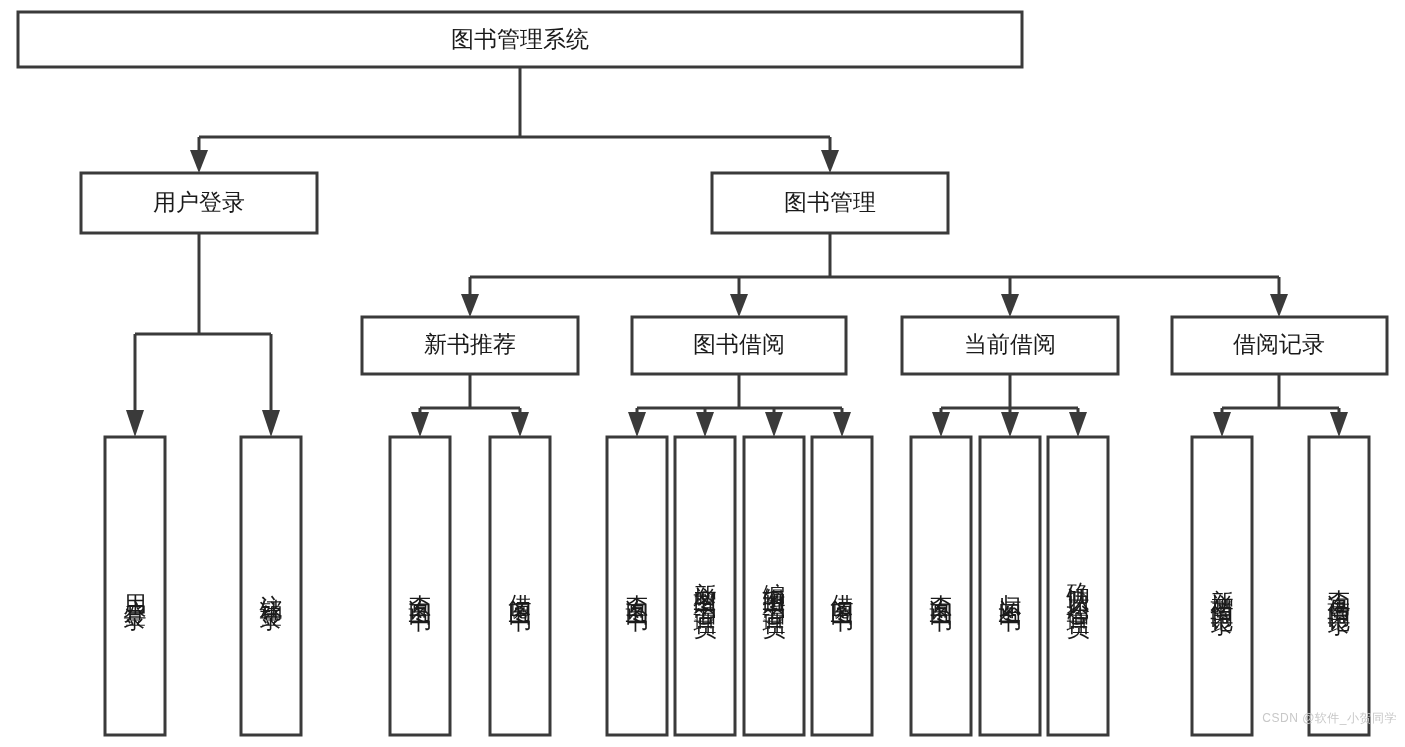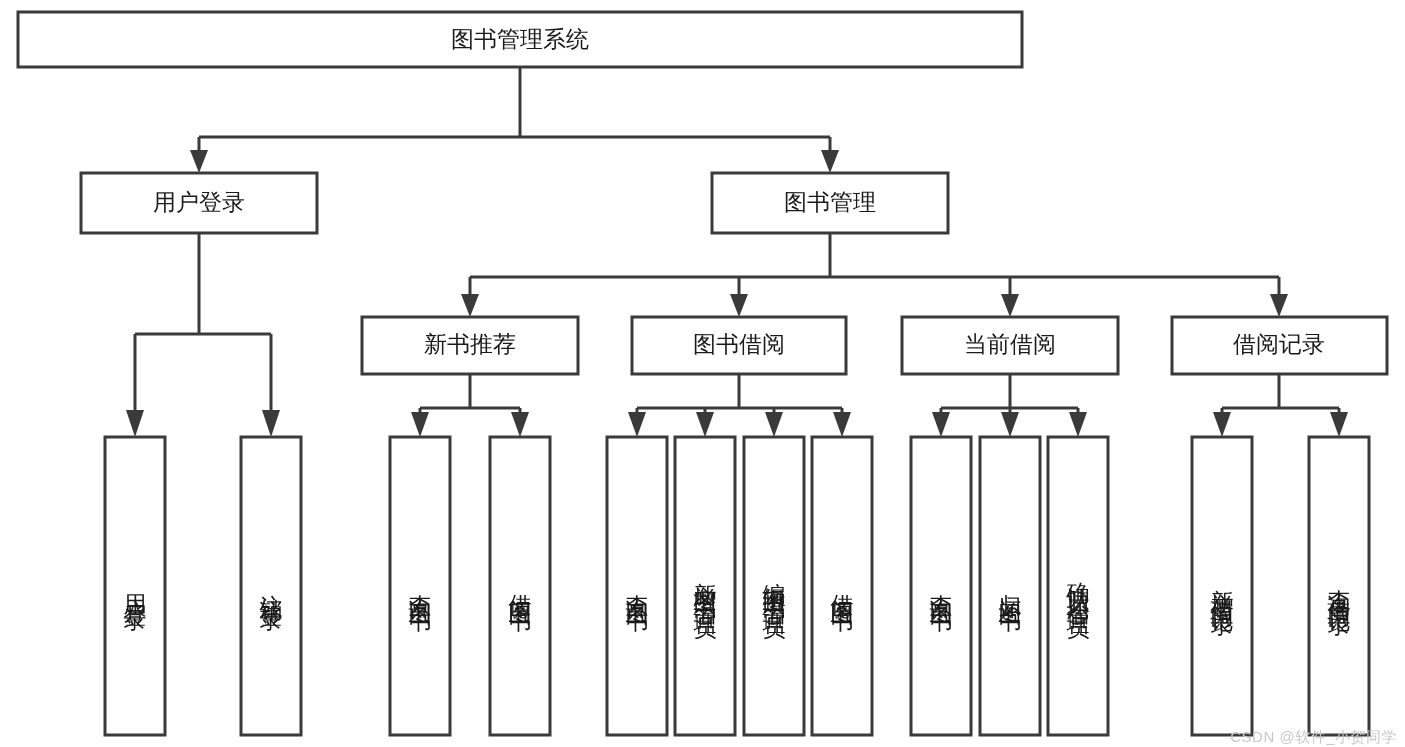--- a/index.html
+++ b/index.html
@@ -59,23 +59,23 @@
     letter-spacing: 5px;
     display: flex;
     align-items: center;
     justify-content: center;
     white-space: nowrap;
     pointer-events: none;
   }
   .watermark {
     position: absolute;
     right: 8px;
-    bottom: 0;
-    font-family: "Liberation Sans", "DejaVu Sans", sans-serif;
-    font-size: 15px;
+    bottom: 20px;
+    font-family: "Liberation Sans", "DejaVu Sans", sans-serif;
+    font-size: 12px;
     color: #c8c8c8;
     letter-spacing: 0.5px;
     white-space: nowrap;
   }
 </style>
 </head>
 <body>
 
 <div id="diagram-root">
 

